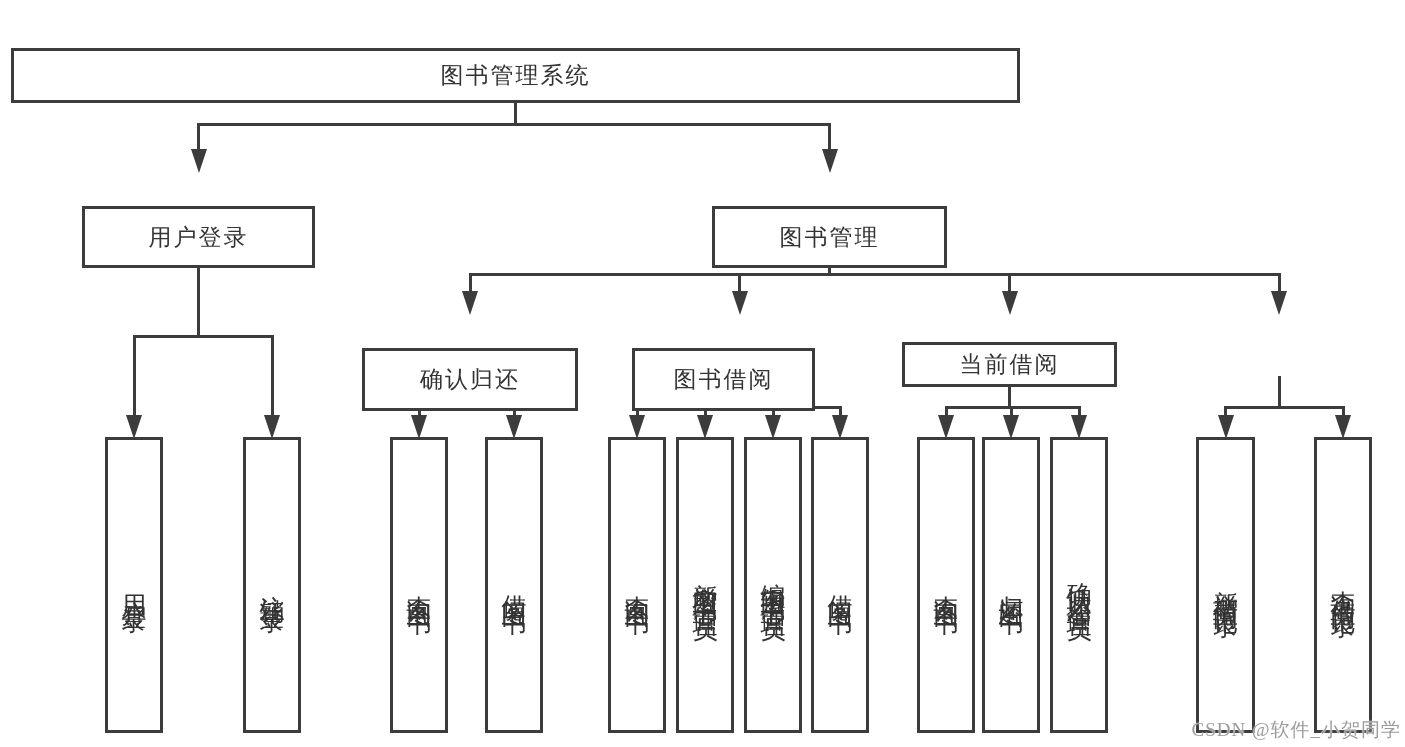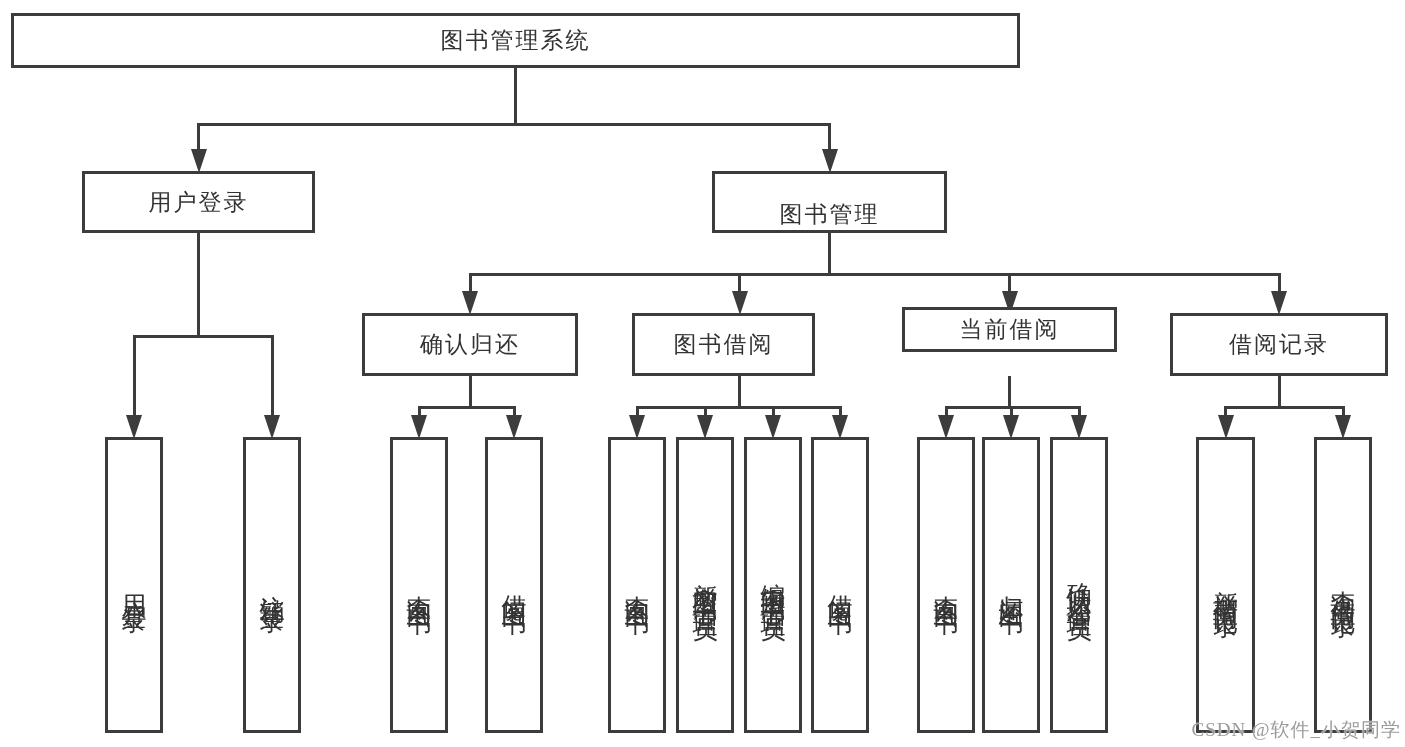--- a/index.html
+++ b/index.html
@@ -24,20 +24,21 @@
     color:var(--text);
     display:flex;
     align-items:center;
     justify-content:center;
     text-align:center;
     z-index:2;
   }
   .node.horizontal{
     font-size:23px;
     letter-spacing:2px;
+    margin-top:35px;
   }
   .node.vertical{
     writing-mode:vertical-rl;
     text-orientation:mixed;
     font-size:25px;
     letter-spacing:5px;
     line-height:1;
     padding:6px 0;
   }
   .seg{
@@ -70,34 +71,31 @@
 <body>
 
 <div class="canvas" id="canvas">
   <div class="watermark">CSDN @软件_小贺同学</div>
 <div class="node horizontal" style="left: 11px; top: 13px; width: 1009px; height: 55px;">
       <span>图书管理系统</span>
     </div>
     <div class="node horizontal" style="left: 82px; top: 171px; width: 233px; height: 62px;">
       <span>用户登录</span>
     </div>
-    <div class="node horizontal" style="left: 712px; top: 171px; width: 235px; height: 62px; align-items: flex-end;">
+    <div class="node horizontal" style="left: 712px; top: 171px; width: 235px; height: 62px;">
       <span>图书管理</span>
     </div>
     <div class="node horizontal" style="left: 362px; top: 313px; width: 216px; height: 63px;">
       <span>确认归还</span>
     </div>
     <div class="node horizontal" style="left: 632px; top: 313px; width: 183px; height: 63px;">
       <span>图书借阅</span>
     </div>
     <div class="node horizontal" style="left: 902px; top: 307px; width: 215px; height: 45px;">
       <span>当前借阅</span>
-    </div>
-    <div class="node horizontal" style="left: 1170px; top: 313px; width: 218px; height: 63px;">
-      <span>借阅记录</span>
     </div>
     <div class="node vertical" style="left: 105px; top: 437px; width: 58px; height: 296px;">
       <span>用户登录</span>
     </div>
     <div class="node vertical" style="left: 243px; top: 437px; width: 58px; height: 296px;">
       <span>注销登录</span>
     </div>
     <div class="node vertical" style="left: 390px; top: 437px; width: 58px; height: 296px;">
       <span>查询图书</span>
     </div>

